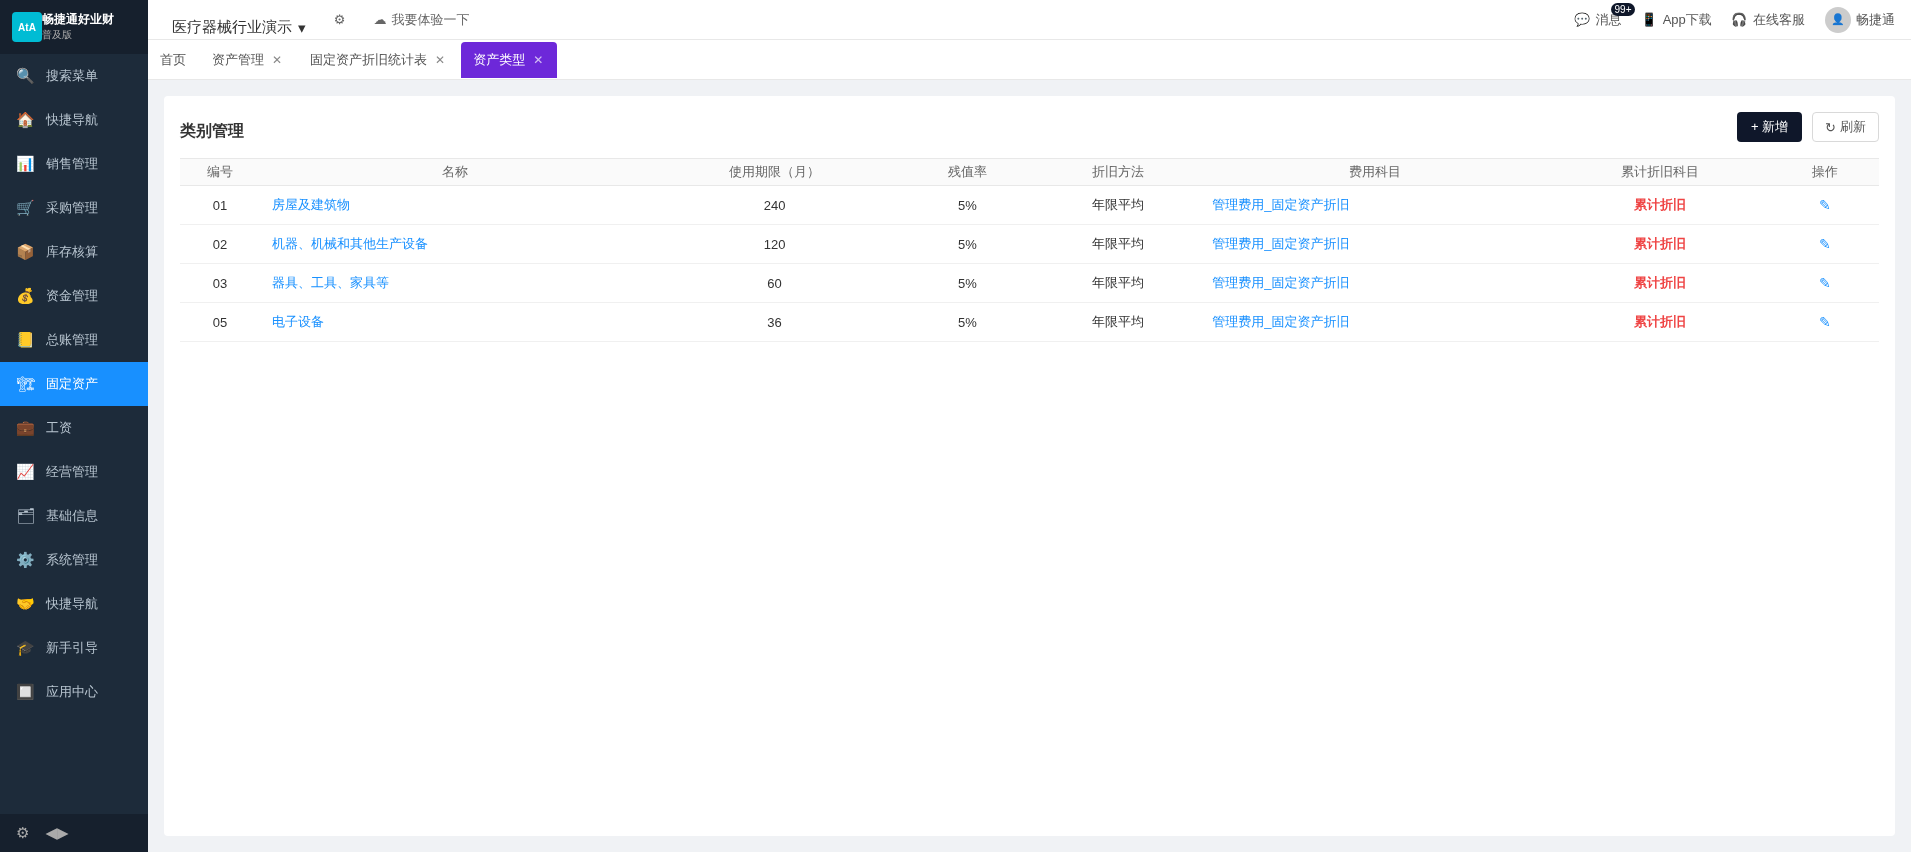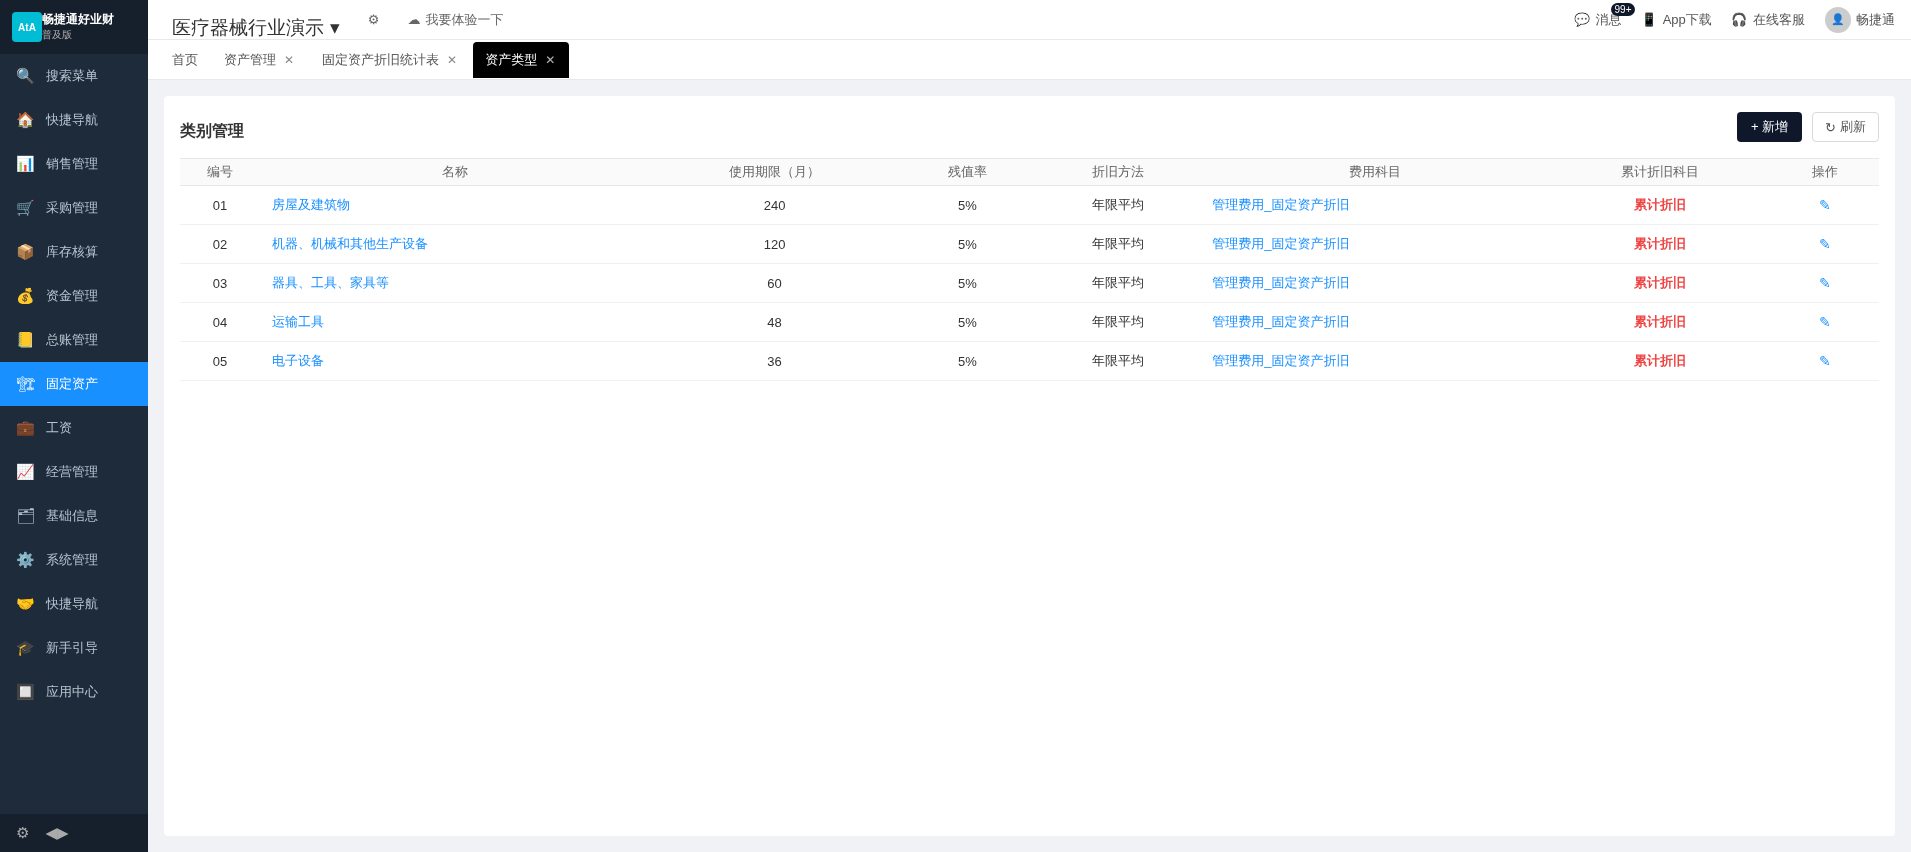--- a/index.html
+++ b/index.html
@@ -94,21 +94,21 @@
       border-bottom: 1px solid #e8e8e8;
       display: flex;
       align-items: center;
       padding: 0 16px;
       gap: 12px;
     }
     .topbar-selector {
       display: flex;
       align-items: center;
       gap: 6px;
-      font-size: 19px;
+      font-size: 15px;
       color: #333;
       cursor: pointer;
       padding: 4px 8px;
       border-radius: 4px;
       margin-top: 16px;
     }
     .topbar-gear {
       width: 28px;
       height: 28px;
       display: flex;
@@ -166,37 +166,37 @@
       font-size: 11px;
       color: #fff;
     }
 
     
     .tabs-bar {
       background: #fff;
       border-bottom: 1px solid #e8e8e8;
       display: flex;
       align-items: center;
-      padding: 0 12px;
+      padding: 0 0;
       height: 40px;
       gap: 2px;
     }
     .tab-item {
       display: flex;
       align-items: center;
       gap: 6px;
       padding: 0 12px;
       height: 36px;
       cursor: pointer;
       color: #555;
       font-size: 13px;
       border-radius: 4px 4px 0 0;
     }
     .tab-item.active {
-      background: #000000;
+      background: #6d28d9;
       color: #fff;
     }
     .tab-close {
       font-size: 12px;
       opacity: 0.7;
       cursor: pointer;
       padding: 2px;
     }
 
     
@@ -475,30 +475,20 @@
     <td>03</td>
     <td>器具、工具、家具等</td>
     <td>60</td>
     <td>5%</td>
     <td>年限平均</td>
     <td class="fee-subject">管理费用_固定资产折旧</td>
     <td class="accum">累计折旧</td>
     <td><span class="edit-icon">✎</span></td>
   </tr>
             <tr>
-    <td>04</td>
-    <td>运输工具</td>
-    <td>48</td>
-    <td>5%</td>
-    <td>年限平均</td>
-    <td class="fee-subject">管理费用_固定资产折旧</td>
-    <td class="accum">累计折旧</td>
-    <td><span class="edit-icon">✎</span></td>
-  </tr>
-            <tr>
     <td>05</td>
     <td>电子设备</td>
     <td>36</td>
     <td>5%</td>
     <td>年限平均</td>
     <td class="fee-subject">管理费用_固定资产折旧</td>
     <td class="accum">累计折旧</td>
     <td><span class="edit-icon">✎</span></td>
   </tr>
           </tbody>

